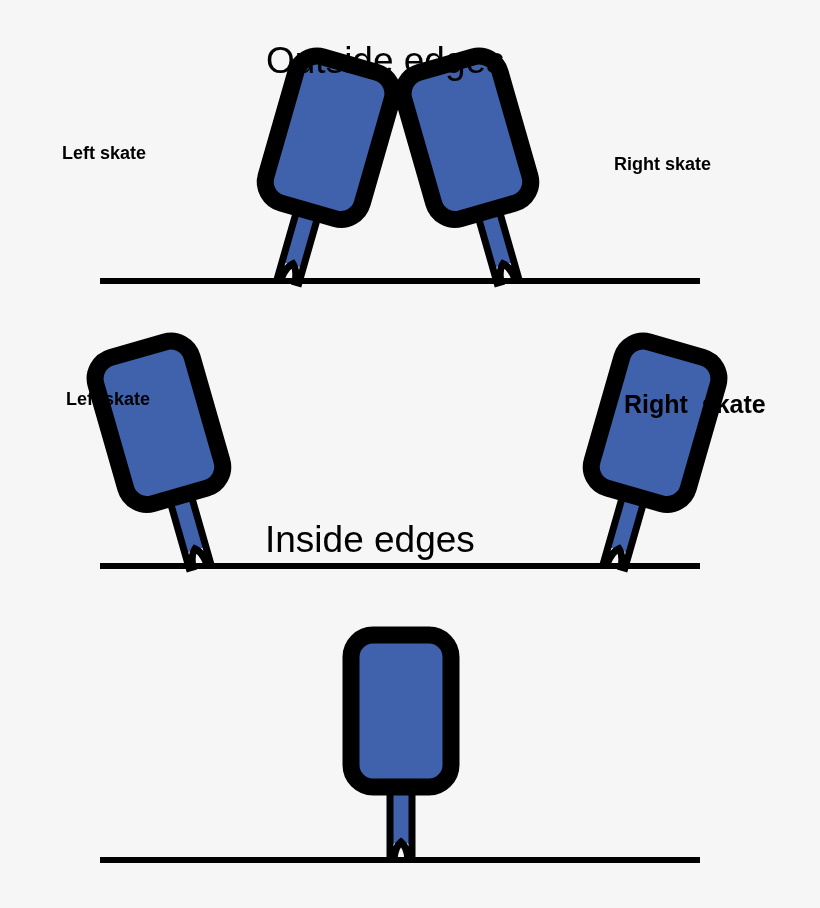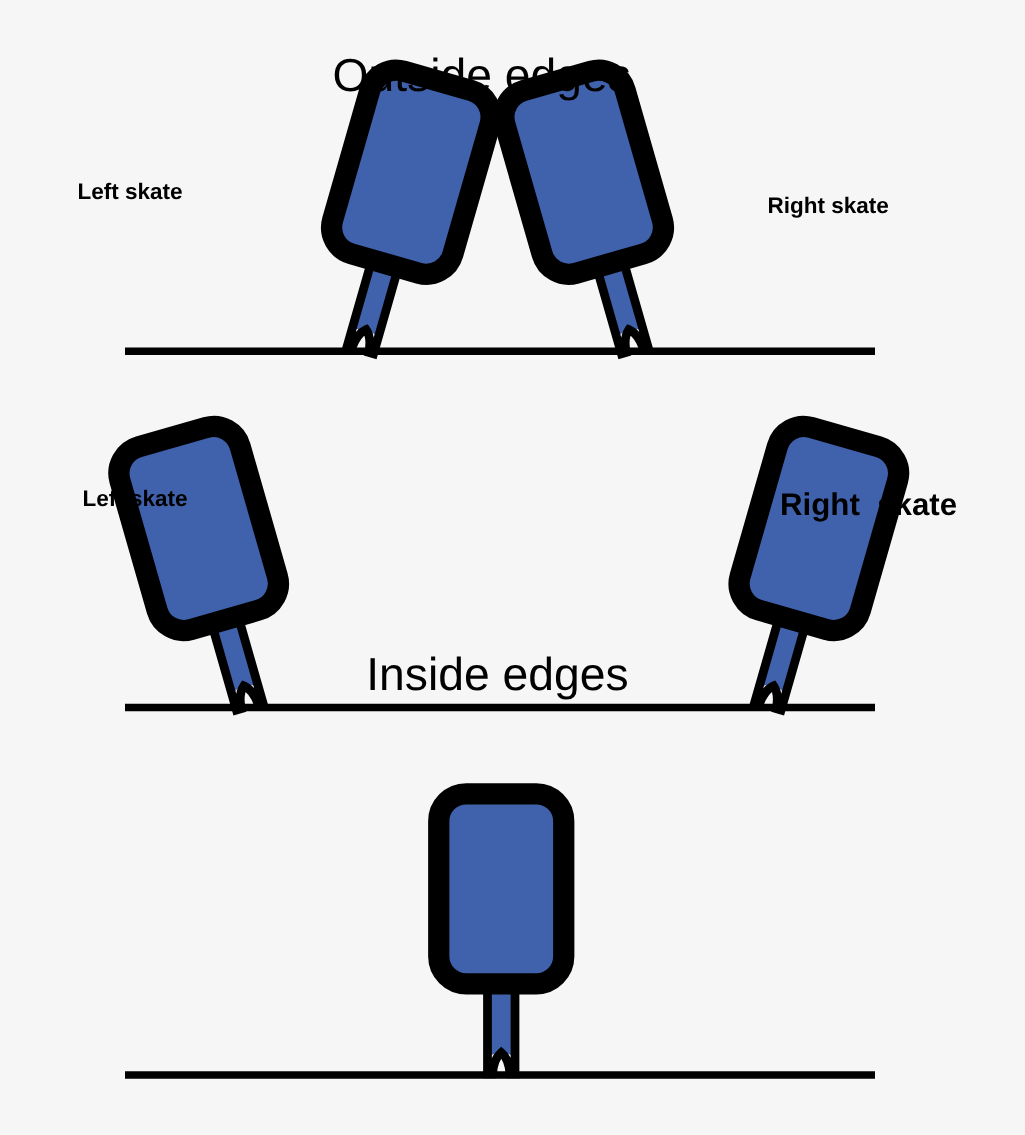--- a/index.html
+++ b/index.html
@@ -43,21 +43,21 @@
   .label-skate {
     font-size: 18px;
     font-weight: 700;
   }
   .label-skate-bold {
     font-size: 25px;
     font-weight: 700;
   }
   
   #label-outside-edges { left: 266px; top: 42px; }
-  #label-inside-edges  { left: 265px; top: 521px; margin-left: 28px; }
+  #label-inside-edges  { left: 265px; top: 521px; }
   #label-flat-edge     { left: 473px; top: 706px; }
 
   #label-top-left      { left: 62px;  top: 144px; }
   #label-top-right     { left: 614px; top: 155px; }
   #label-mid-left      { left: 66px;  top: 390px; }
   #label-mid-right     { left: 624px; top: 392px; }
 </style>
 </head>
 <body>
 

